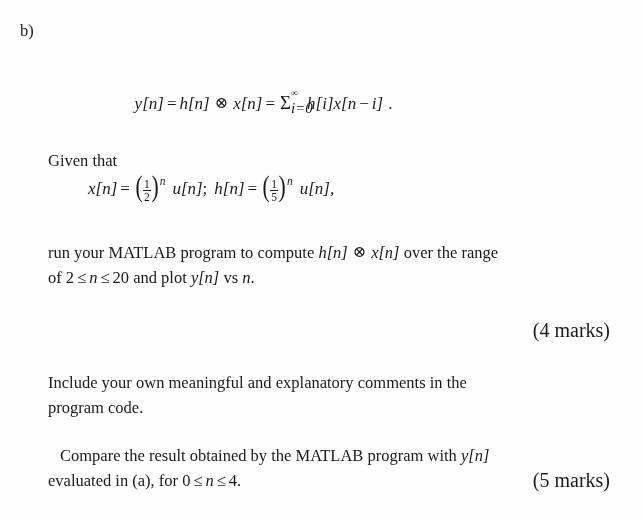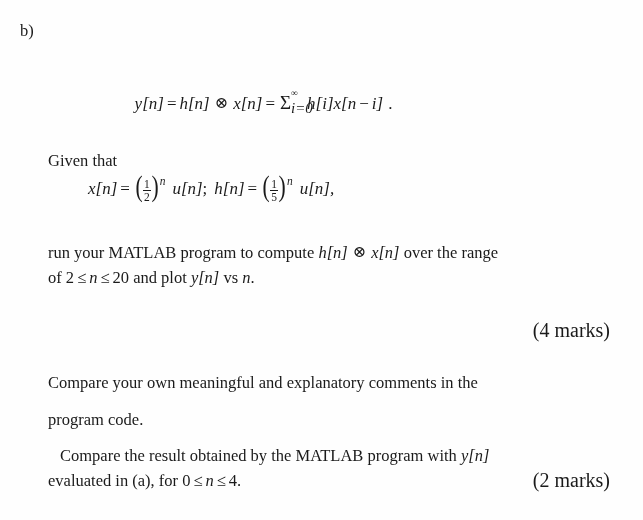--- a/index.html
+++ b/index.html
@@ -195,29 +195,29 @@
     <span class="nowrap"><span class="inline-math">h[n]</span><span class="otimes">⊗</span><span class="inline-math">x[n]</span></span>
     <span>over the range</span><br>
     <span>of 2</span><span class="ineq">≤</span><span class="inline-math">n</span><span class="ineq">≤</span><span>20 and plot</span>
     <span class="inline-math">y[n]</span>
     <span>vs</span>
     <span class="inline-math">n</span><span>.</span>
   </div>
 
   <div class="marks" style="top:318px; left:0; width:610px;">(4 marks)</div>
 
-  <div class="body-text" style="top:370px; width:560px;">Compare your own meaningful and explanatory comments in the</div>
-
-  <div class="body-text" style="top:395px; width:300px;margin-top:12px;">program code.</div>
+  <div class="body-text" style="top:370px; width:560px;">Include your own meaningful and explanatory comments in the</div>
+
+  <div class="body-text" style="top:395px; width:300px;">program code.</div>
 
 
   <div class="body-text" style="top:443px; width:560px;margin-left:12px;">
     <span>Compare the result obtained by the MATLAB program with</span>
     <span class="inline-math">y[n]</span>
   </div>
 
   <div class="body-text" style="top:468px; width:400px;">
     <span>evaluated in (a), for 0</span><span class="ineq">≤</span><span class="inline-math">n</span><span class="ineq">≤</span><span>4.</span>
   </div>
 
-  <div class="marks" style="top:468px; left:0; width:610px;">(2 marks)</div>
+  <div class="marks" style="top:468px; left:0; width:610px;">(5 marks)</div>
 
 </div>
 
 </body></html>

